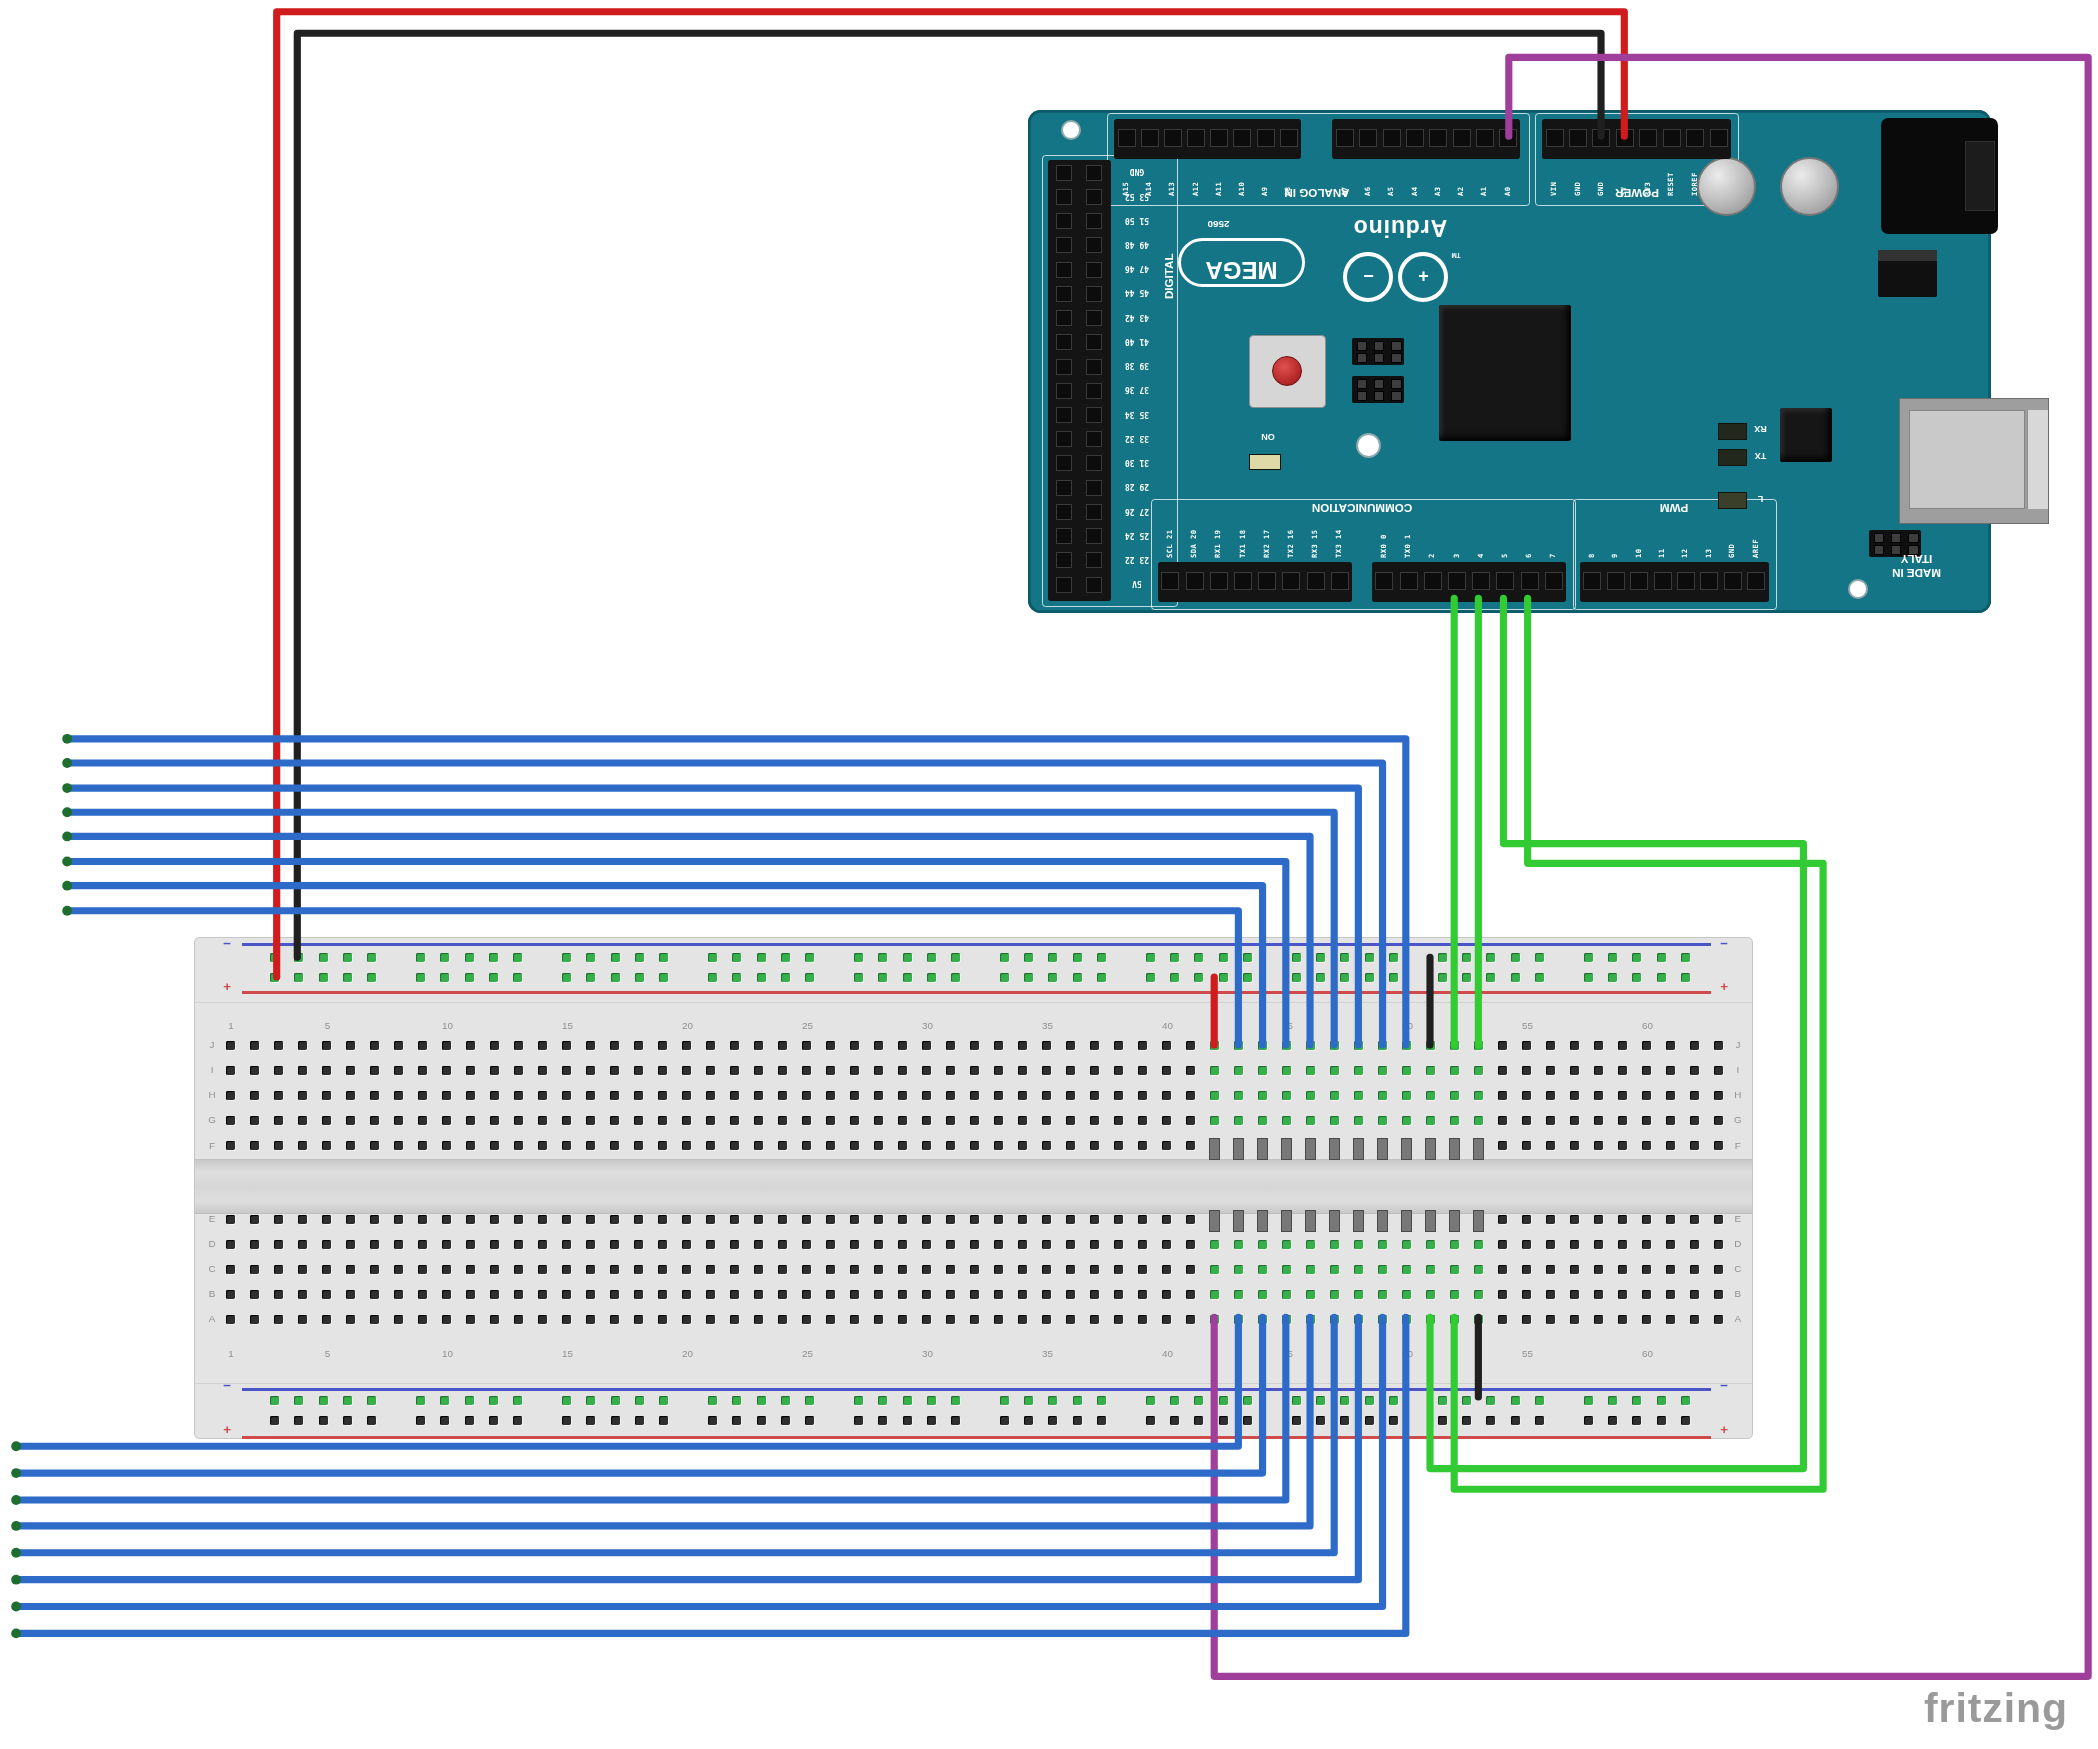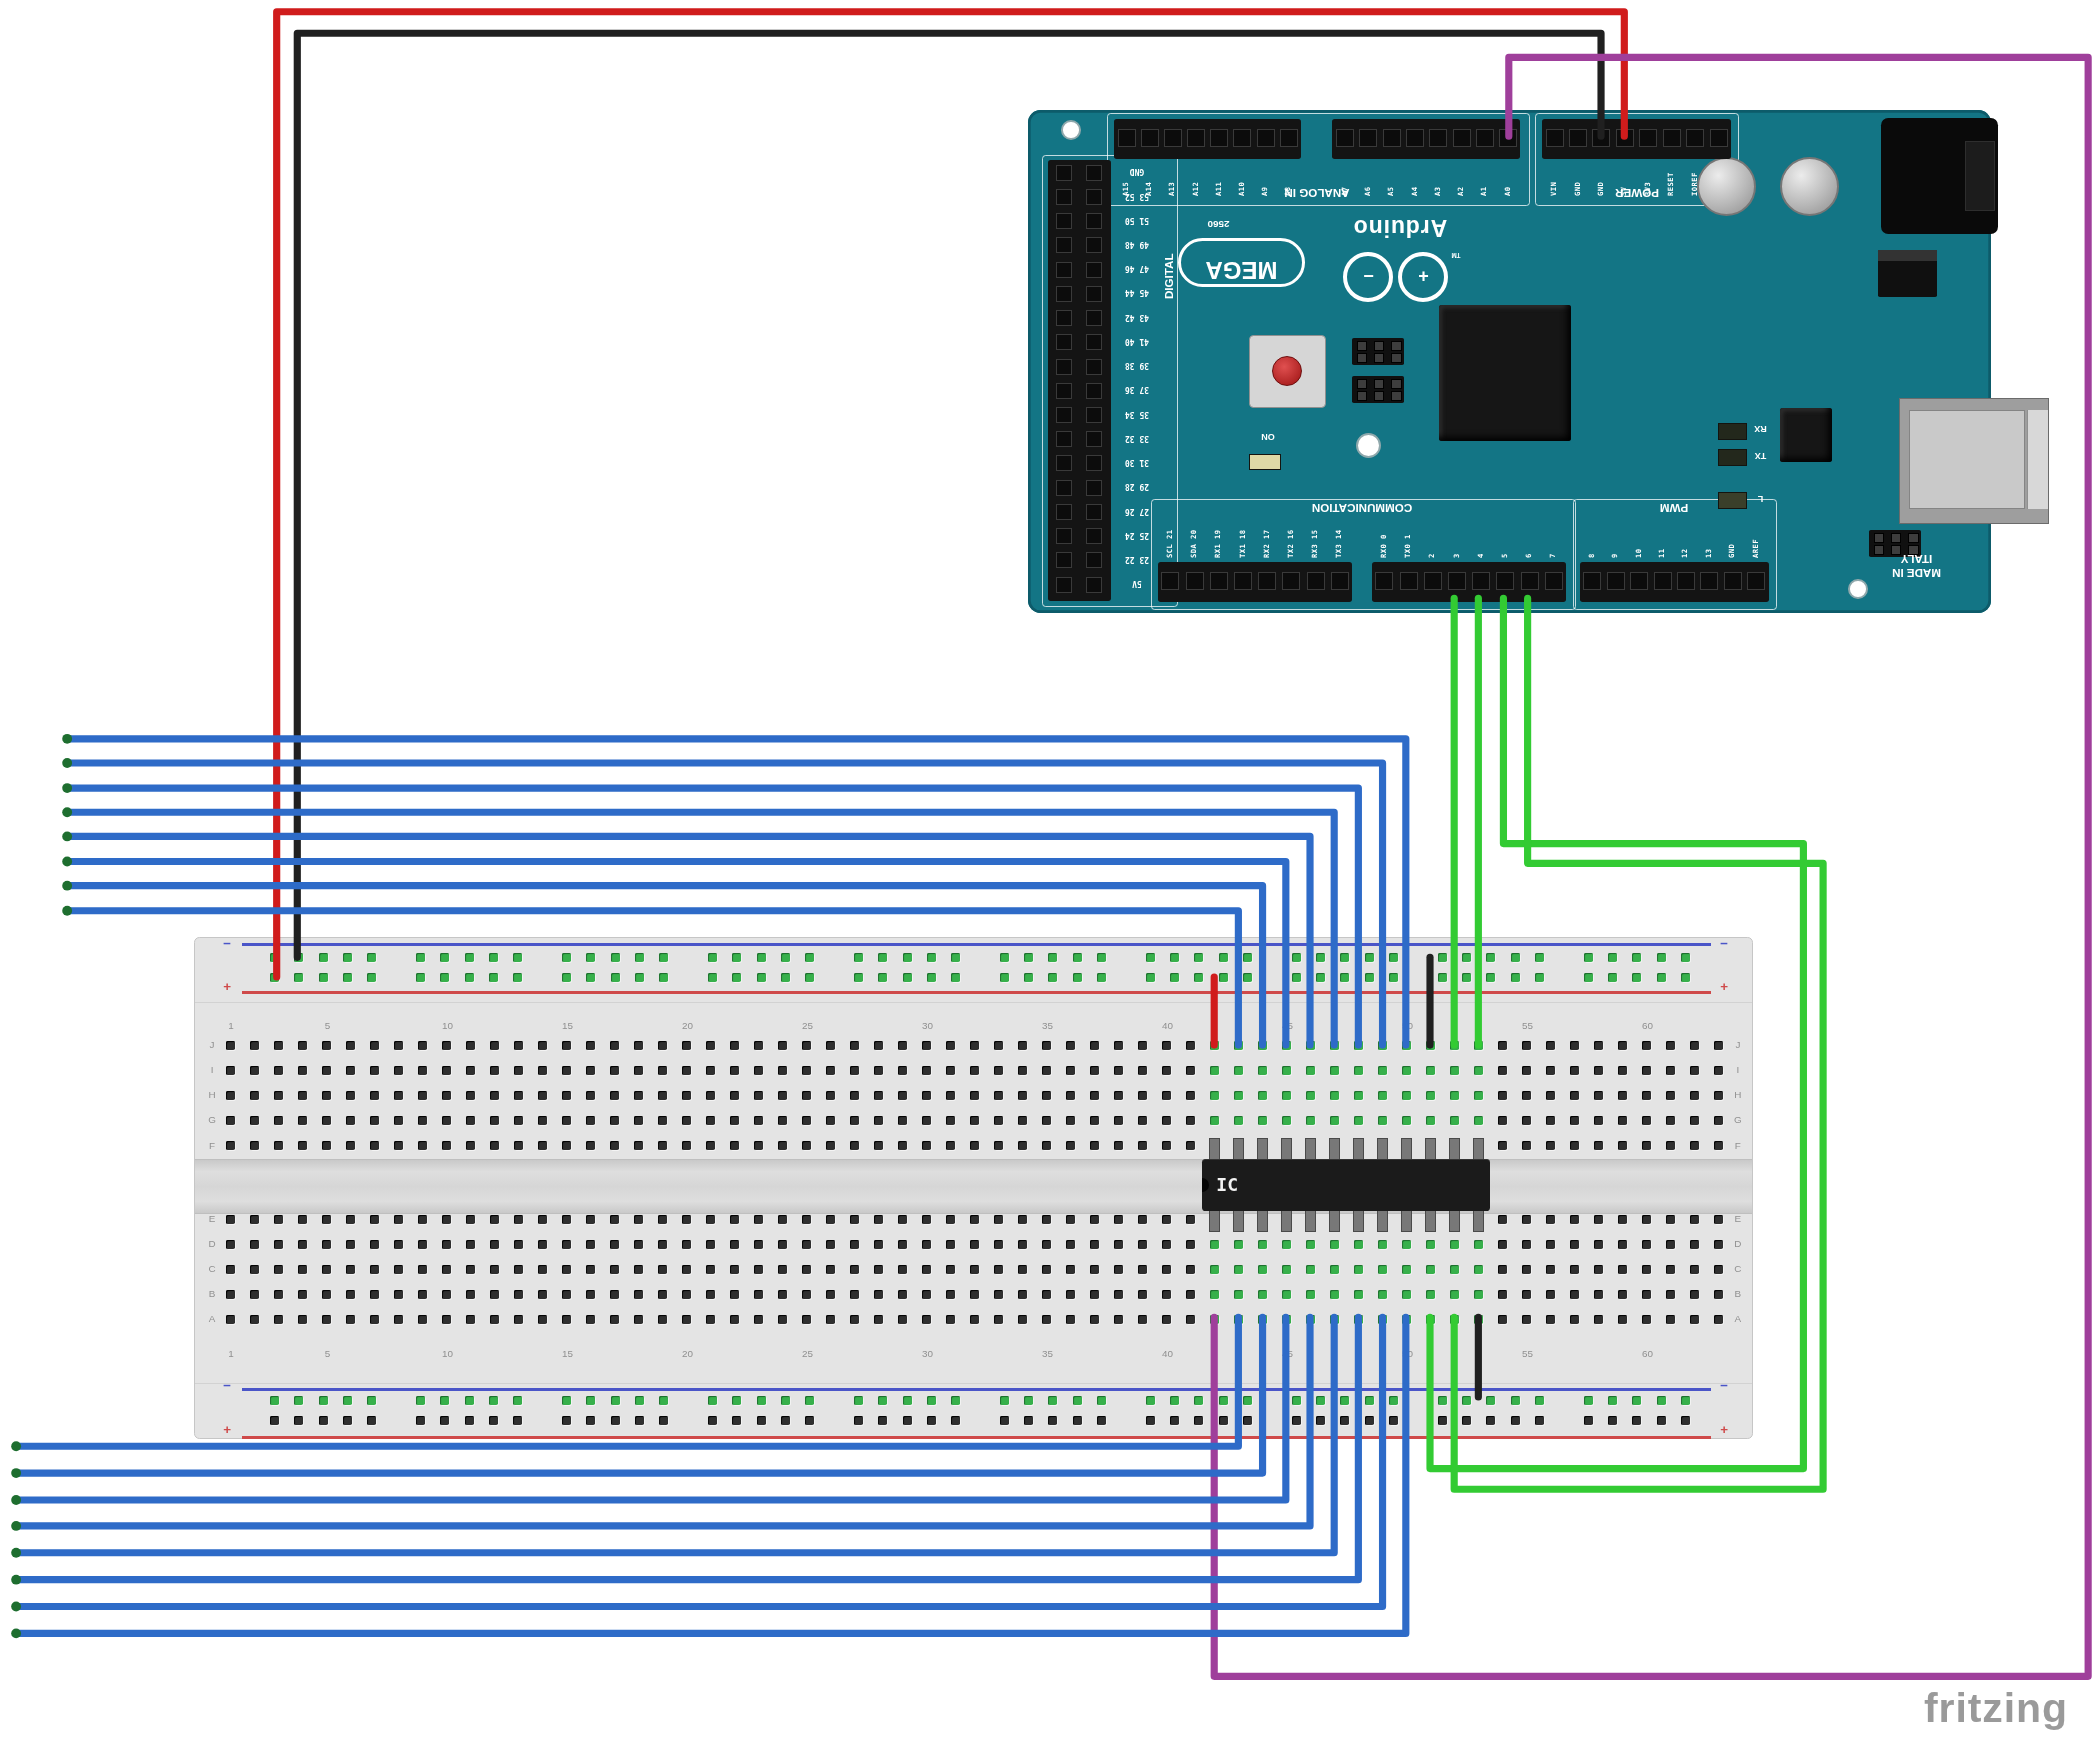--- a/index.html
+++ b/index.html
@@ -1181,24 +1181,20 @@
       <div class="sock2" style="position: absolute; left: 58px; top: 418px;"></div>
       <div class="dnum" style="position: absolute; left: 84px; top: 421px; width: 50px;">25 24</div>
       <div class="sock2" style="position: absolute; left: 28px; top: 442px;"></div>
       <div class="sock2" style="position: absolute; left: 58px; top: 442px;"></div>
       <div class="dnum" style="position: absolute; left: 84px; top: 445px; width: 50px;">23 22</div>
       <div class="sock2" style="position: absolute; left: 28px; top: 467px;"></div>
       <div class="sock2" style="position: absolute; left: 58px; top: 467px;"></div>
       <div class="dnum" style="position: absolute; left: 84px; top: 469px; width: 50px;">5V</div>
     </div>
 
-  <div id="ic">
-    <div class="icnotch"></div>
-    <div class="iclabel">IC</div>
-  </div>
 
   <svg id="wires" width="2098" height="1749" viewBox="0 0 2343 1953">
       <polyline points="1814,152 1814,13 309,13 309,1091" fill="none" stroke="#d01c1c" stroke-width="8" stroke-linecap="round" stroke-linejoin="round"></polyline>
       <polyline points="1788,152 1788,37 332,37 332,1069" fill="none" stroke="#202020" stroke-width="8" stroke-linecap="round" stroke-linejoin="round"></polyline>
       <polyline points="1685,152 1685,64 2332,64 2332,1872 1356,1872 1356,1471" fill="none" stroke="#9f3f9b" stroke-width="8" stroke-linecap="round" stroke-linejoin="round"></polyline>
       <polyline points="1624,668 1624,1167" fill="none" stroke="#33cb33" stroke-width="8" stroke-linecap="round" stroke-linejoin="round"></polyline>
       <polyline points="1651,668 1651,1167" fill="none" stroke="#33cb33" stroke-width="8" stroke-linecap="round" stroke-linejoin="round"></polyline>
       <polyline points="1679,668 1679,942 2014,942 2014,1640 1597,1640 1597,1471" fill="none" stroke="#33cb33" stroke-width="8" stroke-linecap="round" stroke-linejoin="round"></polyline>
       <polyline points="1706,668 1706,964 2036,964 2036,1663 1624,1663 1624,1471" fill="none" stroke="#33cb33" stroke-width="8" stroke-linecap="round" stroke-linejoin="round"></polyline>
       <polyline points="75,825 1570,825 1570,1167" fill="none" stroke="#2e6bc8" stroke-width="8" stroke-linecap="round" stroke-linejoin="round"></polyline>

